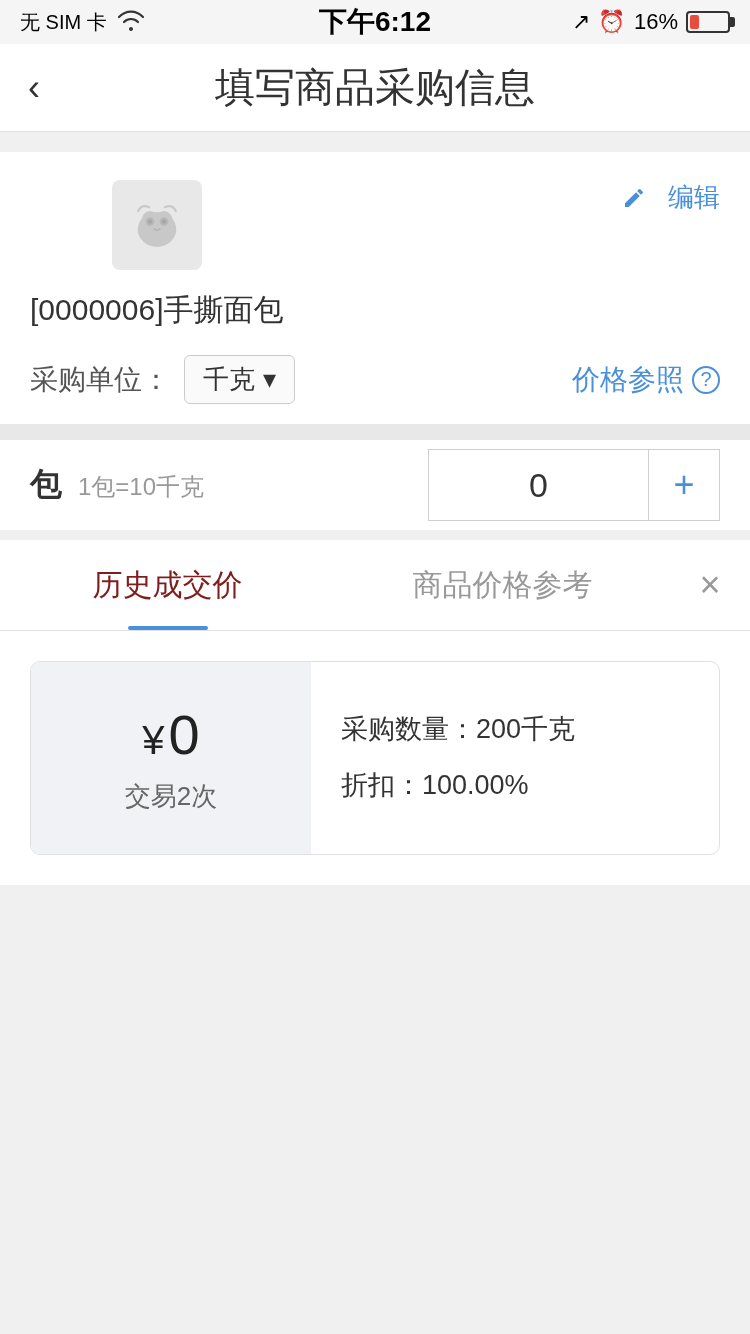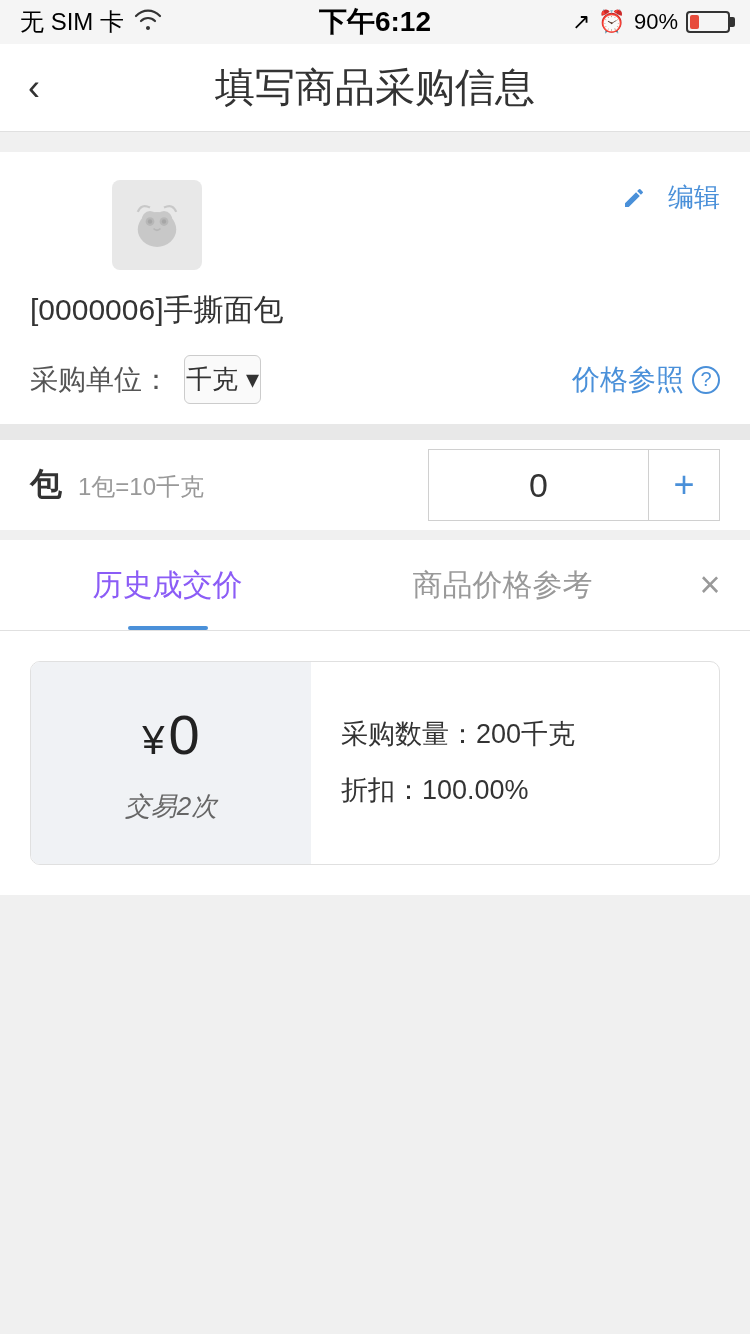--- a/index.html
+++ b/index.html
@@ -21,21 +21,21 @@
       align-items: center;
       justify-content: space-between;
       padding: 0 20px;
       font-size: 26px;
       font-weight: 500;
     }
     .status-left {
       display: flex;
       align-items: center;
       gap: 10px;
-      font-size: 24px;
+      font-size: 20px;
     }
     .status-center {
       font-size: 28px;
       font-weight: 600;
       position: absolute;
       left: 50%;
       transform: translateX(-50%);
     }
     .status-right {
       display: flex;
@@ -148,21 +148,21 @@
     .purchase-unit-left {
       display: flex;
       align-items: center;
       gap: 14px;
       font-size: 28px;
       color: #555;
     }
     .unit-select {
       border: 1px solid #ccc;
       border-radius: 6px;
-      padding: 6px 1px;
+      padding: 6px 18px;
       font-size: 26px;
       color: #333;
       background: #fafafa;
       display: flex;
       align-items: center;
       gap: 8px;
       cursor: pointer;
     }
     .price-ref {
       color: #4a90d9;
@@ -248,21 +248,21 @@
       height: 90px;
       display: flex;
       align-items: center;
       justify-content: center;
       font-size: 30px;
       color: #999;
       cursor: pointer;
       position: relative;
     }
     .tab-item.active {
-      color: #8b5cf6;
+      color: #7f1d1d;
       font-weight: 500;
     }
     .tab-item.active::after {
       content: '';
       position: absolute;
       bottom: 0;
       left: 50%;
       transform: translateX(-50%);
       width: 80px;
       height: 4px;
@@ -304,22 +304,21 @@
       font-weight: 400;
       color: #222;
     }
     .price-display .yen {
       font-size: 40px;
       margin-right: 4px;
     }
     .trade-count {
       font-size: 26px;
       color: #666;
-      margin-top: 22px;
-      font-style: italic;
+      margin-top: 12px;
     }
     .card-right {
       flex: 1;
       padding: 34px 30px;
       display: flex;
       flex-direction: column;
       gap: 18px;
       justify-content: center;
     }
     .card-detail-row {
@@ -345,21 +344,21 @@
         <path d="M14 18c1.1 0 2 .9 2 2s-.9 2-2 2-2-.9-2-2 .9-2 2-2z" fill="#333"></path>
         <path d="M7 13c1.9-1.9 4.4-3 7-3s5.1 1.1 7 3" stroke="#333" stroke-width="2.2" fill="none" stroke-linecap="round"></path>
         <path d="M2 8c3.3-3.3 7.8-5.3 12-5.3s8.7 2 12 5.3" stroke="#333" stroke-width="2.2" fill="none" stroke-linecap="round"></path>
       </svg>
     </span>
   </div>
   <div class="status-center">下午6:12</div>
   <div class="status-right">
     <span style="font-size:22px;">↗</span>
     <span style="font-size:22px;">⏰</span>
-    <span style="font-size:22px;">90%</span>
+    <span style="font-size:22px;">16%</span>
     <div class="battery-bar">
       <div class="battery-fill"></div>
     </div>
   </div>
 </div>
 
 <div class="nav-bar">
   <span class="nav-back">‹</span>
   <span class="nav-title">填写商品采购信息</span>
 </div>

